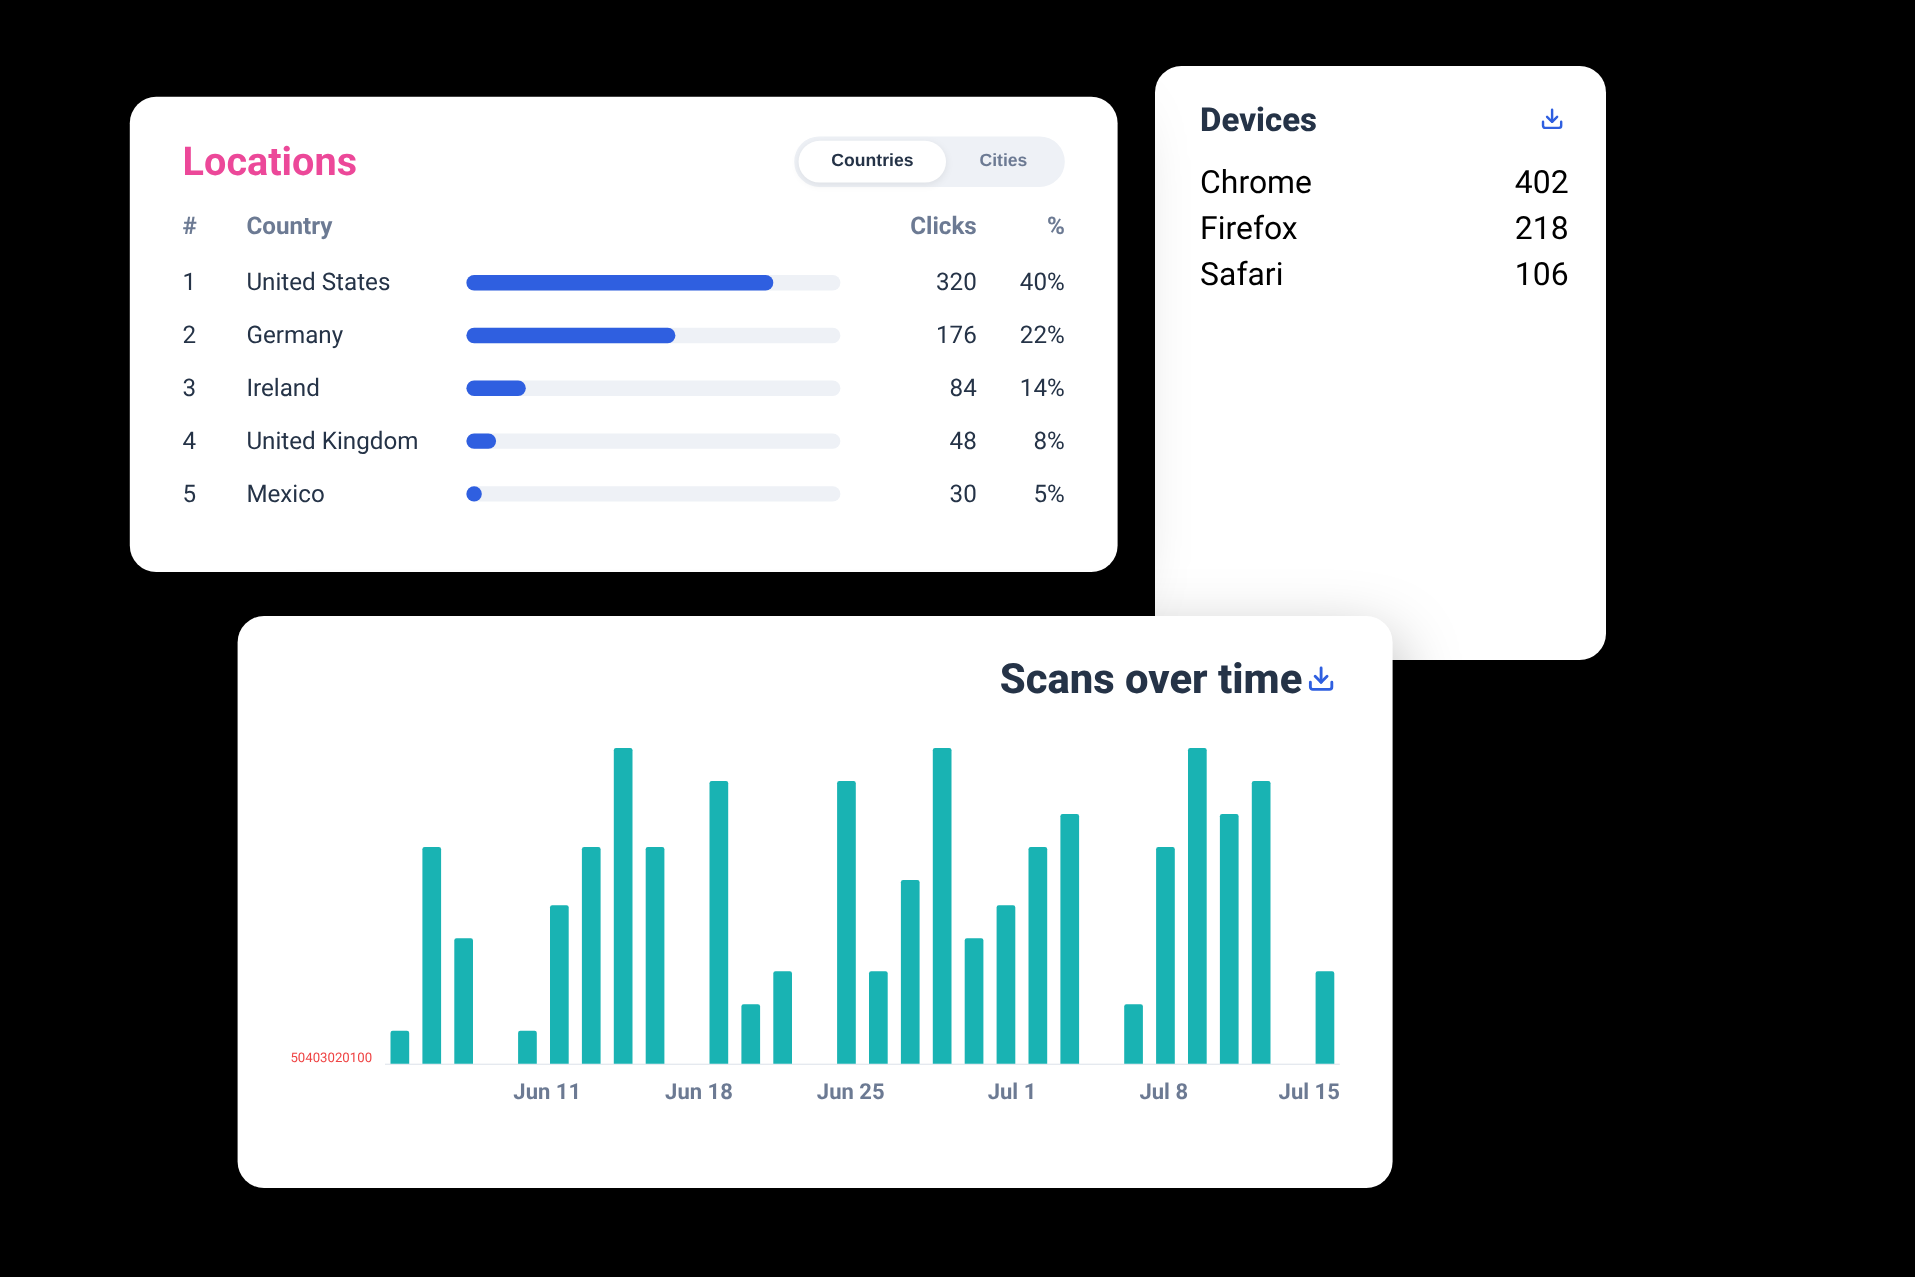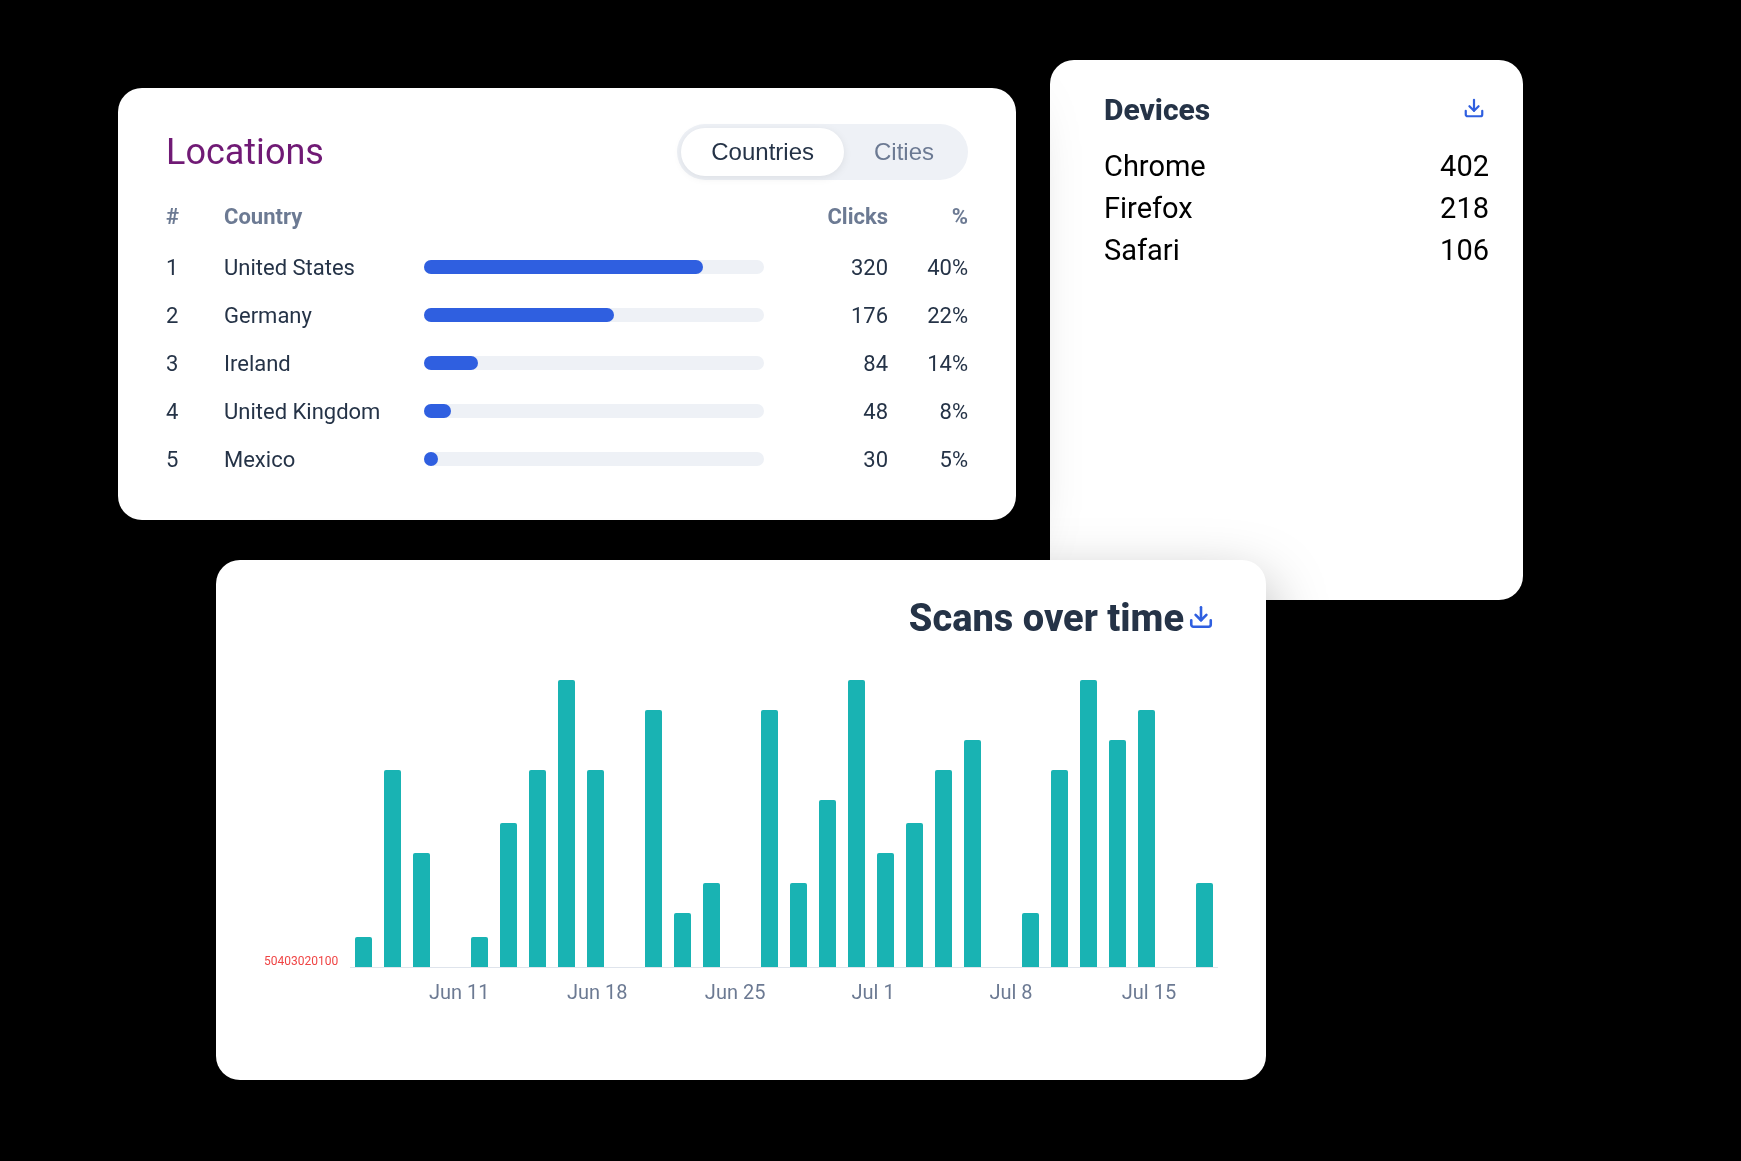--- a/index.html
+++ b/index.html
@@ -26,34 +26,34 @@
     padding: 36px 48px 28px 48px;
   }
   .loc-header {
     display: flex;
     justify-content: space-between;
     align-items: center;
     margin-bottom: 24px;
   }
   .loc-title {
     font-size: 36px;
-    font-weight: 400;
-    color: #701a75;
+    font-weight: 700;
+    color: #ec4899;
   }
   .segmented {
     display: flex;
     background: #eef1f6;
     border-radius: 28px;
     padding: 4px;
   }
   .seg-btn {
     border: none;
     background: transparent;
-    font-size: 24px;
-    font-weight: 400;
+    font-size: 16px;
+    font-weight: 700;
     color: #6c7a93;
     padding: 10px 30px;
     border-radius: 24px;
     cursor: pointer;
   }
   .seg-btn.active {
     background: #fff;
     color: #253347;
     box-shadow: 0 2px 8px rgba(0,0,0,0.08);
   }
@@ -92,23 +92,23 @@
     left: 0; top: 0;
     height: 100%;
     background: #2f5fe0;
     border-radius: 7px;
   }
 
   
   .devices {
     left: 1050px;
     top: 60px;
-    width: 473px;
+    width: 410px;
     height: 540px;
-    padding: 32px 34px 28px 54px;
+    padding: 32px 34px 28px 41px;
   }
   .dev-header {
     display: flex;
     justify-content: space-between;
     align-items: center;
     margin-bottom: 18px;
   }
   .dev-title {
     font-size: 30px;
     font-weight: 800;
@@ -214,21 +214,22 @@
     border-radius: 2px 2px 0 0;
     margin: 0 5px;
   }
   .x-labels {
     display: flex;
     font-size: 20px;
     color: #6c7a93;
     margin-top: 12px;
   }
   .x-labels span {
-    text-align: center;
+    text-align: right;
+    font-weight: bold;
   }
 
 </style>
 </head>
 <body>
 
 <div class="card devices">
   <div class="dev-header">
     <div class="dev-title">Devices</div>
     <button class="dl-btn">

